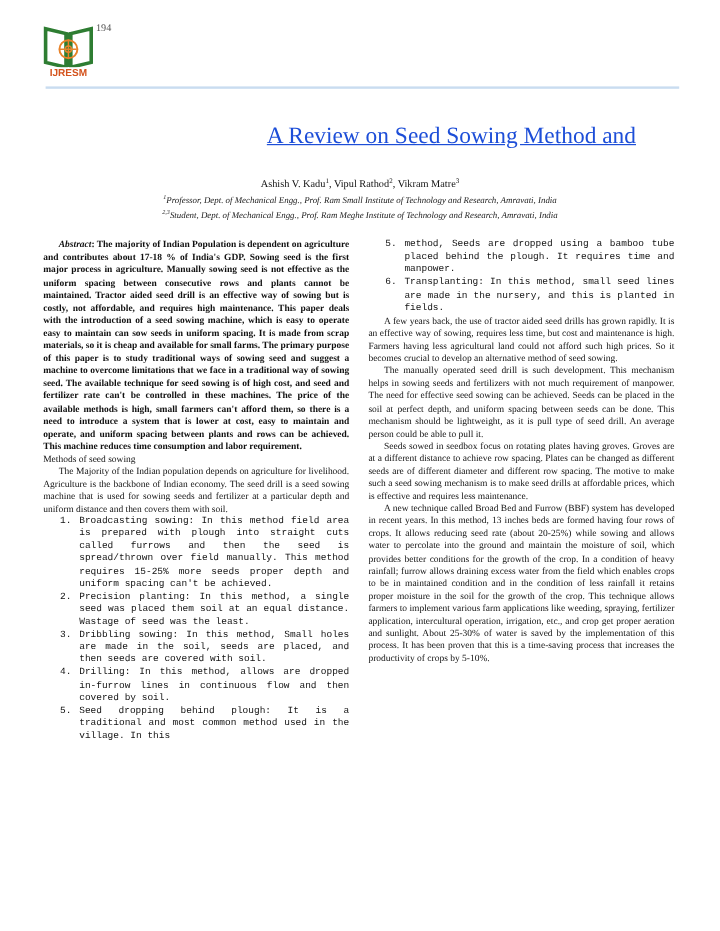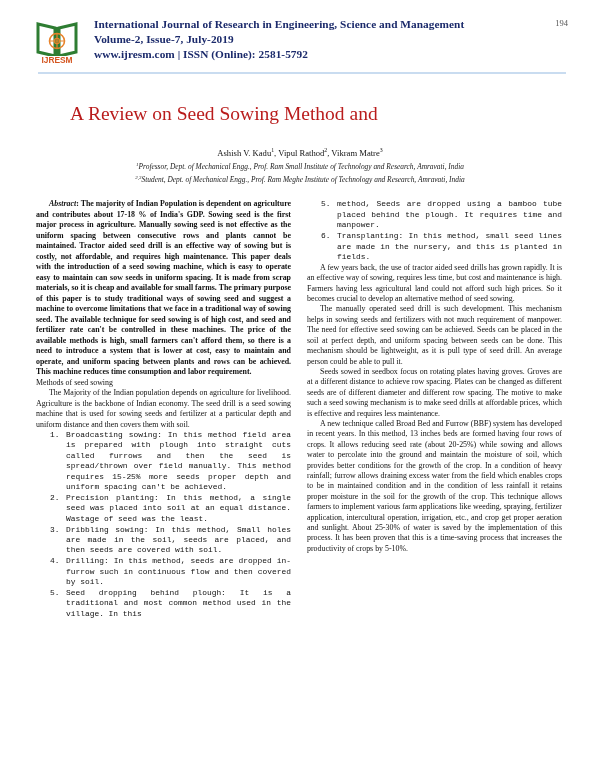--- a/index.html
+++ b/index.html
@@ -60,27 +60,28 @@
     padding-right: 4px;
   }
   .rule {
     height: 2px;
     background: #c9dcf0;
     margin: 6px 34px 0 38px;
   }
 
   
   .title {
-    text-align: left;
+    text-align: right;
     font-size: 19.5px;
     line-height: 27px;
     font-family: "Liberation Serif", serif;
     font-weight: normal;
     margin: 26px 70px 0 70px;
-    color: #b91c1c;
+    color: #1d4ed8;
+    text-decoration: underline;
   }
   .authors {
     text-align: center;
     font-size: 8.6px;
     line-height: 12px;
     margin-top: 20px;
     color: #111;
   }
   .affil {
     text-align: center;
@@ -185,25 +186,20 @@
 
         <circle cx="23" cy="23" r="7.5" fill="none" stroke="#e8832a" stroke-width="1.6"></circle>
         <path d="M23 15 L23 31 M16 23 L30 23" stroke="#e8832a" stroke-width="1.2"></path>
         <circle cx="23" cy="23" r="2.6" fill="none" stroke="#e8832a" stroke-width="1.2"></circle>
 
         <rect x="3" y="38" width="40" height="9" fill="#ffffff"></rect>
         <text x="23" y="45.4" font-family="Liberation Sans, sans-serif" font-size="8.4" font-weight="bold" fill="#d4541e" text-anchor="middle">IJRESM</text>
       </svg>
     </div>
 
-    <div class="masthead-text">
-      <div class="masthead-line">International Journal of Research in Engineering, Science and Management</div>
-      <div class="masthead-line">Volume-2, Issue-7, July-2019</div>
-      <div class="masthead-line">www.ijresm.com | ISSN (Online): 2581-5792</div>
-    </div>
 
     <div class="page-number">194</div>
   </div>
 
   <div class="rule"></div>
 
   <div class="title">
     <div>A Review on Seed Sowing Method and</div>
   </div>
 
@@ -225,23 +221,23 @@
       <p class="abstract"><span class="lbl">Abstract</span><span>: The majority of Indian Population is dependent on agriculture and contributes about 17-18 % of India's GDP. Sowing seed is the first major process in agriculture. Manually sowing seed is not effective as the uniform spacing between consecutive rows and plants cannot be maintained. Tractor aided seed drill is an effective way of sowing but is costly, not affordable, and requires high maintenance. This paper deals with the introduction of a seed sowing machine, which is easy to operate easy to maintain can sow seeds in uniform spacing. It is made from scrap materials, so it is cheap and available for small farms. The primary purpose of this paper is to study traditional ways of sowing seed and suggest a machine to overcome limitations that we face in a traditional way of sowing seed. The available technique for seed sowing is of high cost, and seed and fertilizer rate can't be controlled in these machines. The price of the available methods is high, small farmers can't afford them, so there is a need to introduce a system that is lower at cost, easy to maintain and operate, and uniform spacing between plants and rows can be achieved. This machine reduces time consumption and labor requirement.</span></p>
 
 
 
       <p class="para noindent">Methods of seed sowing</p>
 
       <p class="para">The Majority of the Indian population depends on agriculture for livelihood. Agriculture is the backbone of Indian economy. The seed drill is a seed sowing machine that is used for sowing seeds and fertilizer at a particular depth and uniform distance and then covers them with soil.</p>
 
       <ol class="methods">
         <li>Broadcasting sowing: In this method field area is prepared with plough into straight cuts called furrows and then the seed is spread/thrown over field manually. This method requires 15-25% more seeds proper depth and uniform spacing can't be achieved.</li>
-        <li>Precision planting: In this method, a single seed was placed into soil at an equal distance. Wastage of seed was the least.</li>
+        <li>Precision planting: In this method, a single seed was placed them soil at an equal distance. Wastage of seed was the least.</li>
         <li>Dribbling sowing: In this method, Small holes are made in the soil, seeds are placed, and then seeds are covered with soil.</li>
-        <li>Drilling: In this method, seeds are dropped in-furrow such in continuous flow and then covered by soil.</li>
+        <li>Drilling: In this method, allows are dropped in-furrow lines in continuous flow and then covered by soil.</li>
         <li>Seed dropping behind plough: It is a traditional and most common method used in the village.  In this</li>
       </ol>
 
     </div>
 
     <div class="col">
 
       <ol class="methods start6">
         <li style="list-style: none; counter-increment: none; padding-left: 30px;">
           <span>method, Seeds are dropped using a bamboo tube placed behind the plough. It requires time and manpower.</span>

